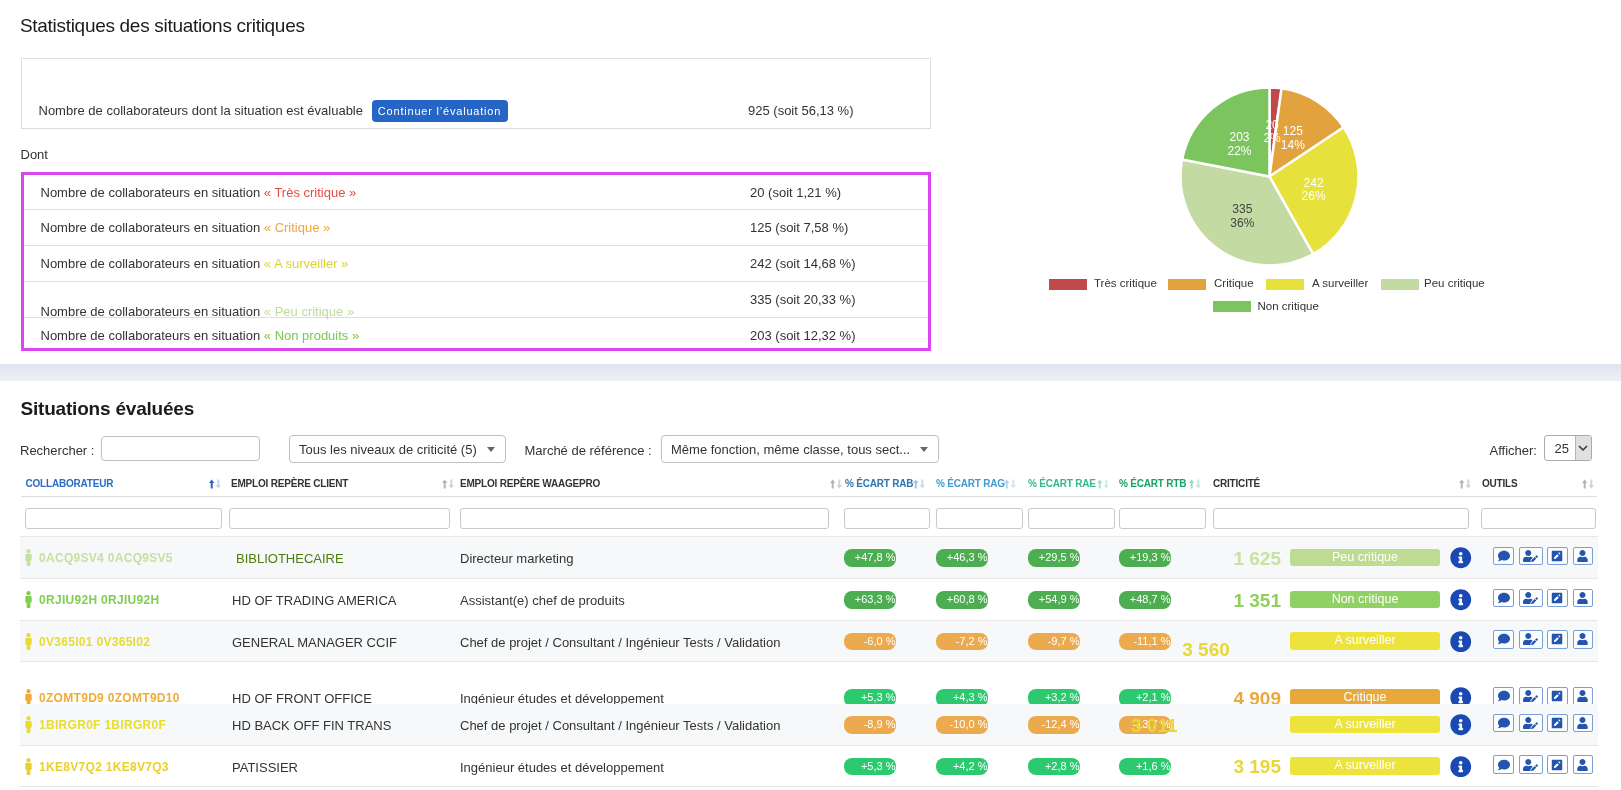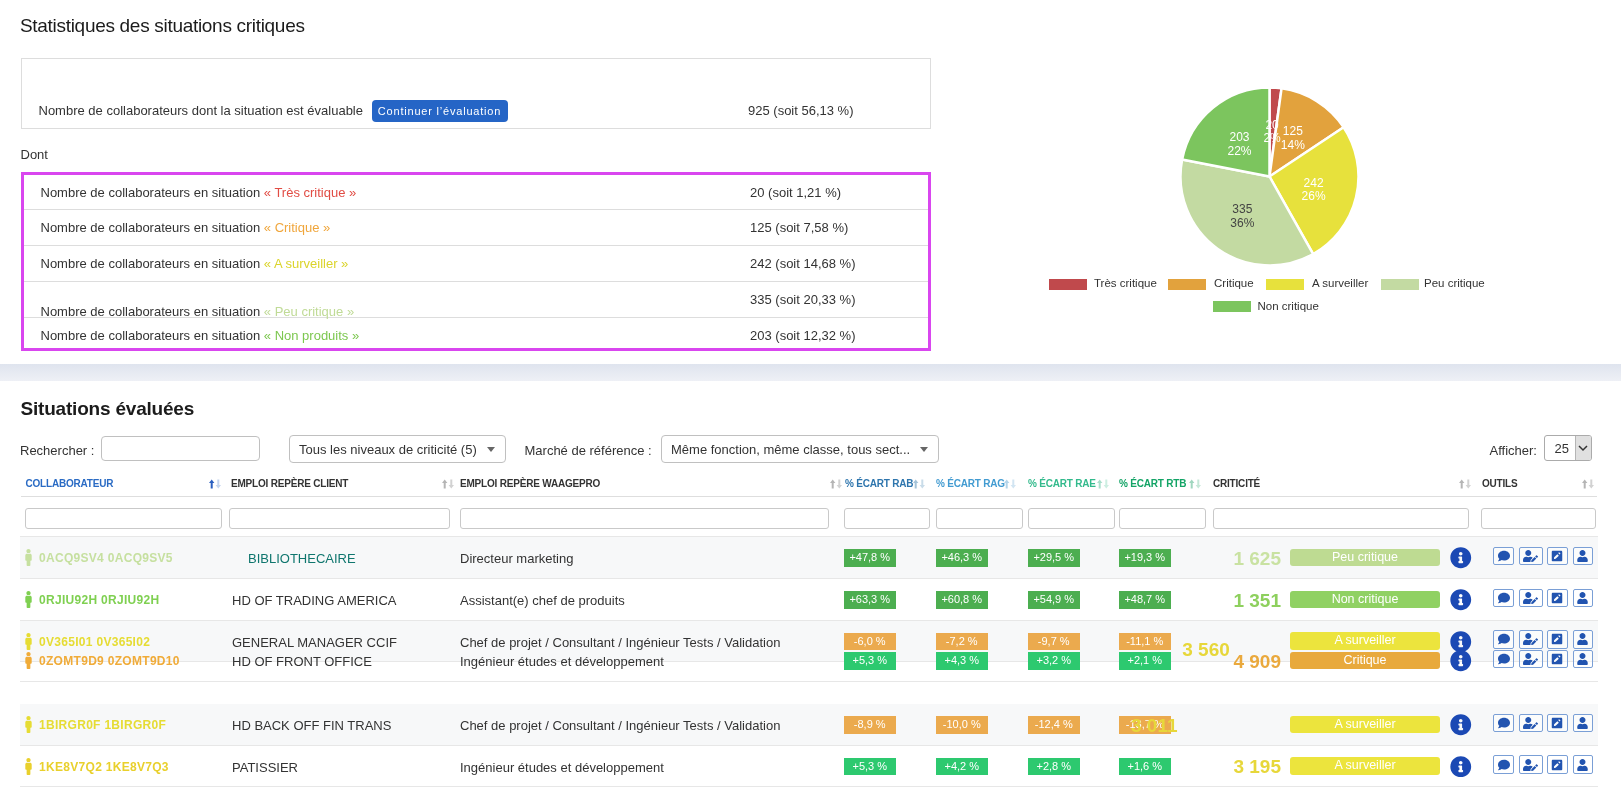--- a/index.html
+++ b/index.html
@@ -1,21 +1,21 @@
 <!DOCTYPE html>
 <html><head><meta charset="utf-8"><style>
 *{margin:0;padding:0;box-sizing:border-box}
 html,body{width:1621px;height:790px;background:#fff;font-family:"Liberation Sans",sans-serif;position:relative;overflow:hidden}
 .a{position:absolute}
 .t13{font-size:13px;color:#333}
 .row-label{position:absolute;left:17px;font-size:13px;color:#333}
 .row-val{position:absolute;left:726.5px;font-size:13px;color:#333}
 .hdr{position:absolute;top:478px;font-size:10px;font-weight:bold;letter-spacing:-0.2px}
 .fin{position:absolute;top:507.5px;height:21.5px;border:1px solid #c9c9c9;border-radius:3px;background:#fff}
-.badge{position:absolute;width:51.5px;height:17.5px;line-height:17.5px;border-radius:0;color:#fff;font-size:11px;text-align:center;top:12px}
+.badge{position:absolute;width:51.5px;height:17.5px;line-height:17.5px;border-radius:8px;color:#fff;font-size:11px;text-align:right;top:12px}
 .tool{position:absolute;height:18.5px;border:1px solid #7a9fd6;border-radius:2px;background:rgba(255,255,255,0.5);display:flex;align-items:center;justify-content:center;top:9.5px}
 
 </style></head><body>
 <div class="a" style="left:20px;top:15px;font-size:19px;letter-spacing:-0.3px;color:#1b1b1b">Statistiques des situations critiques</div>
 <div class="a" style="left:20.5px;top:58px;width:910.5px;height:71px;border:1px solid #ddd">
 <div class="a" style="left:0;top:34px;width:100%;height:37px">
 <div class="row-label" style="top:10px">Nombre de collaborateurs dont la situation est évaluable</div>
 <div class="a" style="left:350px;top:7px;width:136px;height:22px;background:#2565c6;border-radius:4px;color:#fff;font-size:11px;letter-spacing:0.8px;text-align:center;line-height:22px">Continuer l’évaluation</div>
 <div class="row-val" style="top:10px">925 (soit 56,13&nbsp;%)</div>
     </div>
@@ -165,21 +165,21 @@
 <div class="fin" style="left:1213px;width:256px"></div>
 <div class="fin" style="left:1481px;width:115px"></div>
 <div class="a" style="left:20px;top:536.3px;width:1578px;height:1px;background:#e7e7e7"></div>
 <div class="a" style="left:20px;top:537.3px;width:1578px;height:41.7px;background:#f7f8f9;border-bottom:1px solid #e7e7e7">
 <div class="a" style="left:4.5px;top:12px">
       <svg width="7" height="17" viewBox="0 0 192 512" style="display:block">
         <path d="M96 0c35.3 0 64 28.7 64 64s-28.7 64-64 64-64-28.7-64-64S60.7 0 96 0zm48 144h-11.4c-22.7 10.4-49.6 10.9-73.3 0H48c-26.5 0-48 21.5-48 48v136c0 13.3 10.7 24 24 24h16v136c0 13.3 10.7 24 24 24h64c13.3 0 24-10.7 24-24V352h16c13.3 0 24-10.7 24-24V192c0-26.5-21.5-48-48-48z" fill="#c6e0a0"></path>
       </svg>
     </div>
 <div class="a" style="left:19px;top:14px;font-size:12px;font-weight:bold;letter-spacing:0.3px;color:#c6e0a0">0ACQ9SV4 0ACQ9SV5</div>
-<div class="a" style="left:228px;top:14px;font-size:13px;color:#0f766e">BIBLIOTHECAIRE</div>
+<div class="a" style="left:216px;top:14px;font-size:13px;color:#4d7c0f">BIBLIOTHECAIRE</div>
 <div class="a" style="left:440px;top:14px;font-size:13px;color:#333">Directeur marketing</div>
 <div class="badge" style="left:824px;background:#4cae50">+47,8&nbsp;%</div>
 <div class="badge" style="left:916px;background:#4cae50">+46,3&nbsp;%</div>
 <div class="badge" style="left:1008px;background:#4cae50">+29,5&nbsp;%</div>
 <div class="badge" style="left:1099px;background:#4cae50">+19,3&nbsp;%</div>
 <div class="a" style="left:1111px;top:10.5px;width:150px;text-align:right;font-size:19px;font-weight:bold;color:#c9e2a2">1&nbsp;625</div>
 <div class="a" style="left:1270px;top:11.5px;width:150px;height:17.5px;border-radius:3px;background:#bedb92;color:#fff;font-size:12.5px;text-align:center;line-height:17.5px">Peu critique</div>
 <div class="a" style="left:1430px;top:10px">
       <svg width="21.5" height="21.5" viewBox="0 0 512 512" style="display:block">
         <path d="M256 8C119 8 8 119.1 8 256c0 137 111 248 248 248s248-111 248-248C504 119.1 393 8 256 8zm0 110c23.2 0 42 18.8 42 42s-18.8 42-42 42-42-18.8-42-42 18.8-42 42-42zm56 254c0 6.6-5.4 12-12 12h-88c-6.6 0-12-5.4-12-12v-24c0-6.6 5.4-12 12-12h12v-64h-12c-6.6 0-12-5.4-12-12v-24c0-6.6 5.4-12 12-12h64c6.6 0 12 5.4 12 12v100h12c6.6 0 12 5.4 12 12v24z" fill="#1b49b4"></path>
@@ -281,21 +281,21 @@
       <svg width="12" height="12" viewBox="0 0 448 512" style="display:block">
         <path d="M400 480H48c-26.5 0-48-21.5-48-48V80c0-26.5 21.5-48 48-48h352c26.5 0 48 21.5 48 48v352c0 26.5-21.5 48-48 48zM238.1 177.9L102.4 313.6l-6.3 57.1c-.8 7.6 5.6 14.1 13.3 13.3l57.1-6.3 135.8-135.8-64.2-64zm122.6-38.9l-29.2-29.2c-9.4-9.4-24.6-9.4-33.9 0L275 132.4l64.1 64.1 22.6-22.6c9.4-9.4 9.4-24.6 0-33.9z" fill="#2254b0"></path>
       </svg>
     </div>
 <div class="tool" style="left:1552.7px;width:20.3px">
       <svg width="11" height="12" viewBox="0 0 448 512" style="display:block">
         <path d="M224 256c70.7 0 128-57.3 128-128S294.7 0 224 0 96 57.3 96 128s57.3 128 128 128zm89.6 32h-16.7c-22.2 10.2-46.9 16-72.9 16s-50.6-5.8-72.9-16h-16.7C60.2 288 0 348.2 0 422.4V464c0 26.5 21.5 48 48 48h352c26.5 0 48-21.5 48-48v-41.6c0-74.2-60.2-134.4-134.4-134.4z" fill="#2254b0"></path>
       </svg>
     </div>
 </div>
-<div class="a" style="left:20px;top:640px;width:1578px;height:41.7px;border-bottom:1px solid #e7e7e7">
+<div class="a" style="left:20px;top:677px;width:1578px;height:41.7px;border-bottom:1px solid #e7e7e7">
 <div class="a" style="left:4.5px;top:12px">
       <svg width="7" height="17" viewBox="0 0 192 512" style="display:block">
         <path d="M96 0c35.3 0 64 28.7 64 64s-28.7 64-64 64-64-28.7-64-64S60.7 0 96 0zm48 144h-11.4c-22.7 10.4-49.6 10.9-73.3 0H48c-26.5 0-48 21.5-48 48v136c0 13.3 10.7 24 24 24h16v136c0 13.3 10.7 24 24 24h64c13.3 0 24-10.7 24-24V352h16c13.3 0 24-10.7 24-24V192c0-26.5-21.5-48-48-48z" fill="#f0ab38"></path>
       </svg>
     </div>
 <div class="a" style="left:19px;top:14px;font-size:12px;font-weight:bold;letter-spacing:0.3px;color:#f0ab38">0ZOMT9D9 0ZOMT9D10</div>
 <div class="a" style="left:212px;top:14px;font-size:13px;color:#333">HD OF FRONT OFFICE</div>
 <div class="a" style="left:440px;top:14px;font-size:13px;color:#333">Ingénieur études et développement</div>
 <div class="badge" style="left:824px;background:#2dc96f">+5,3&nbsp;%</div>
 <div class="badge" style="left:916px;background:#2dc96f">+4,3&nbsp;%</div>

